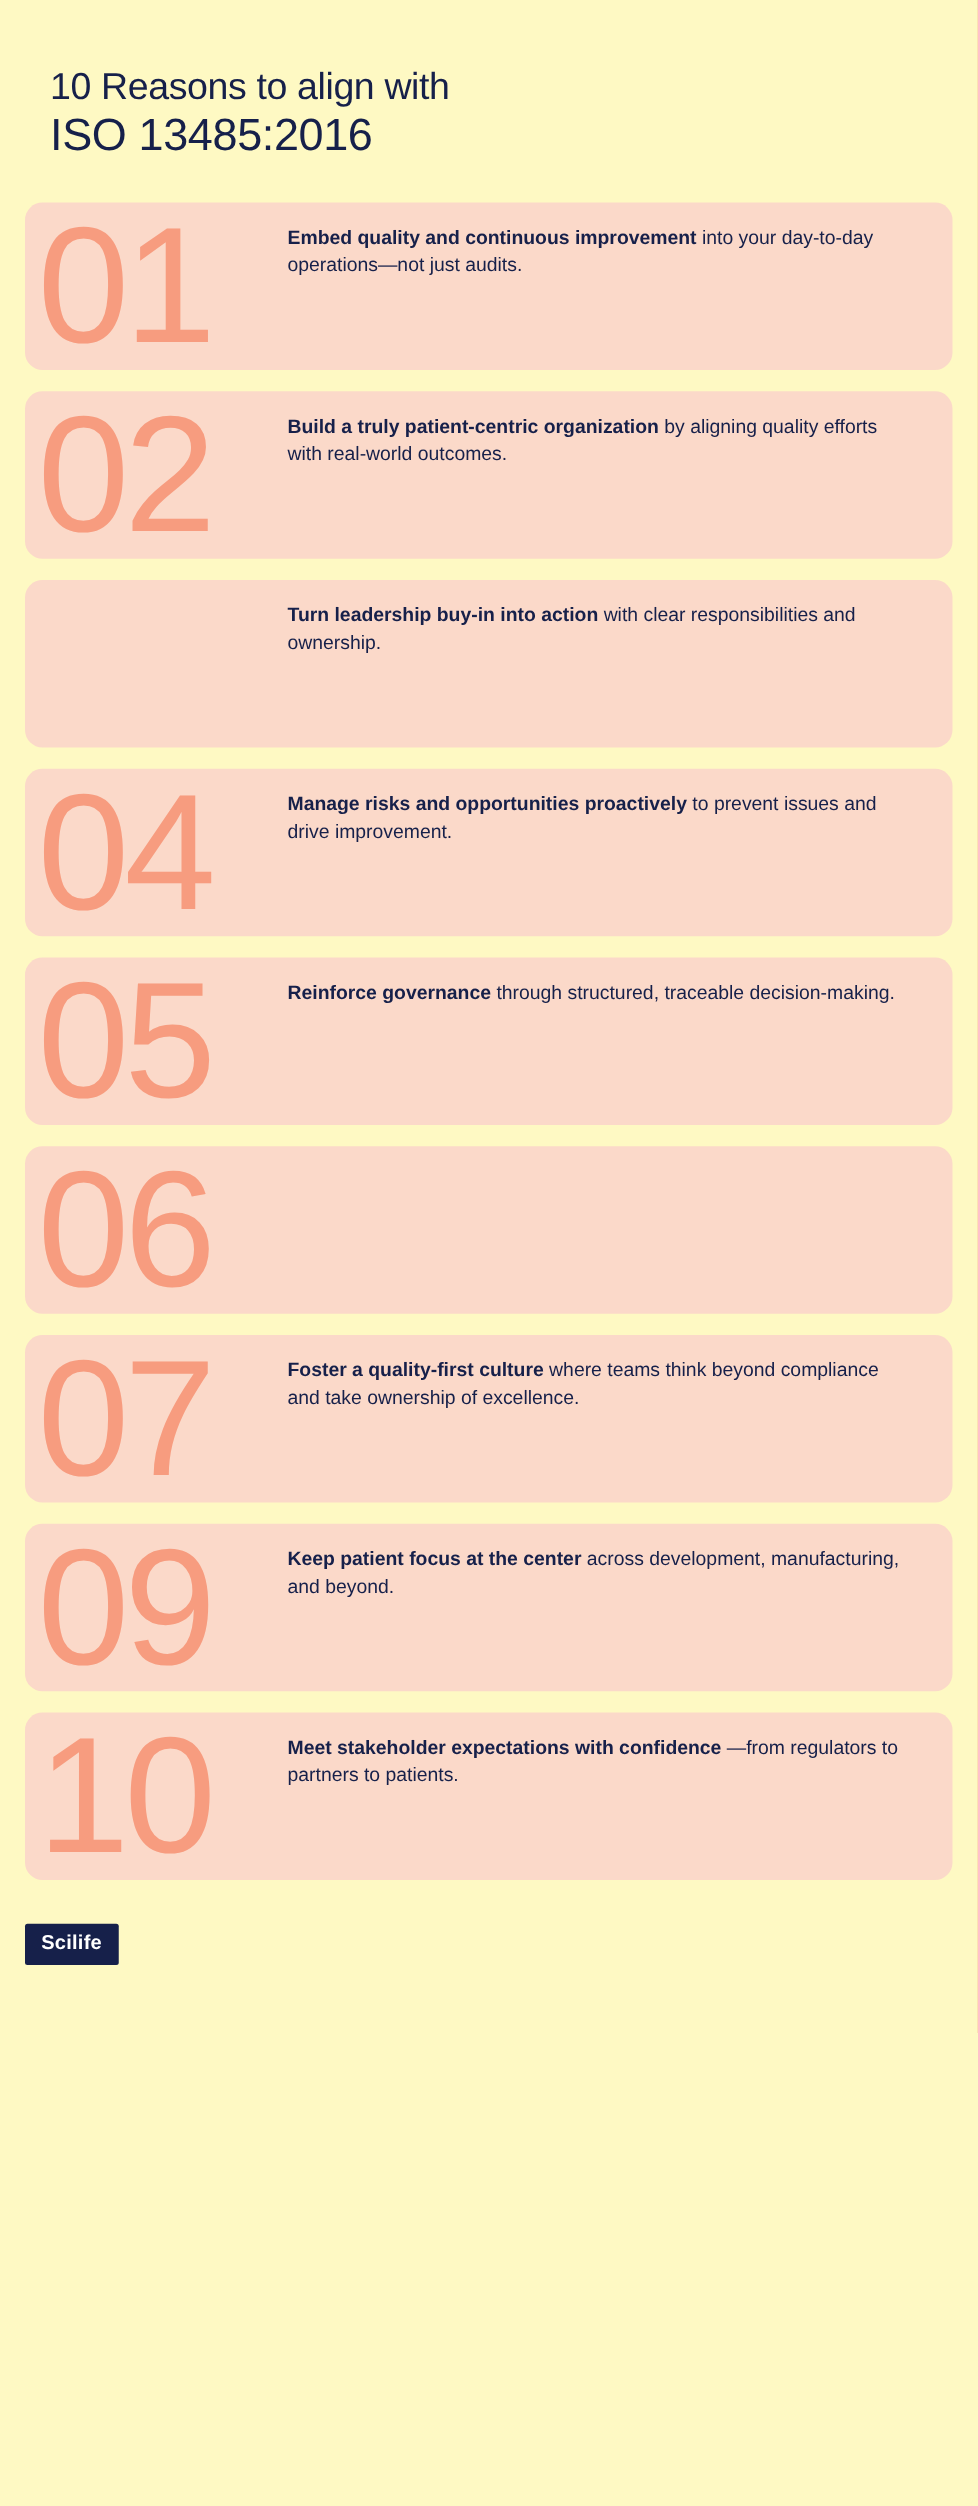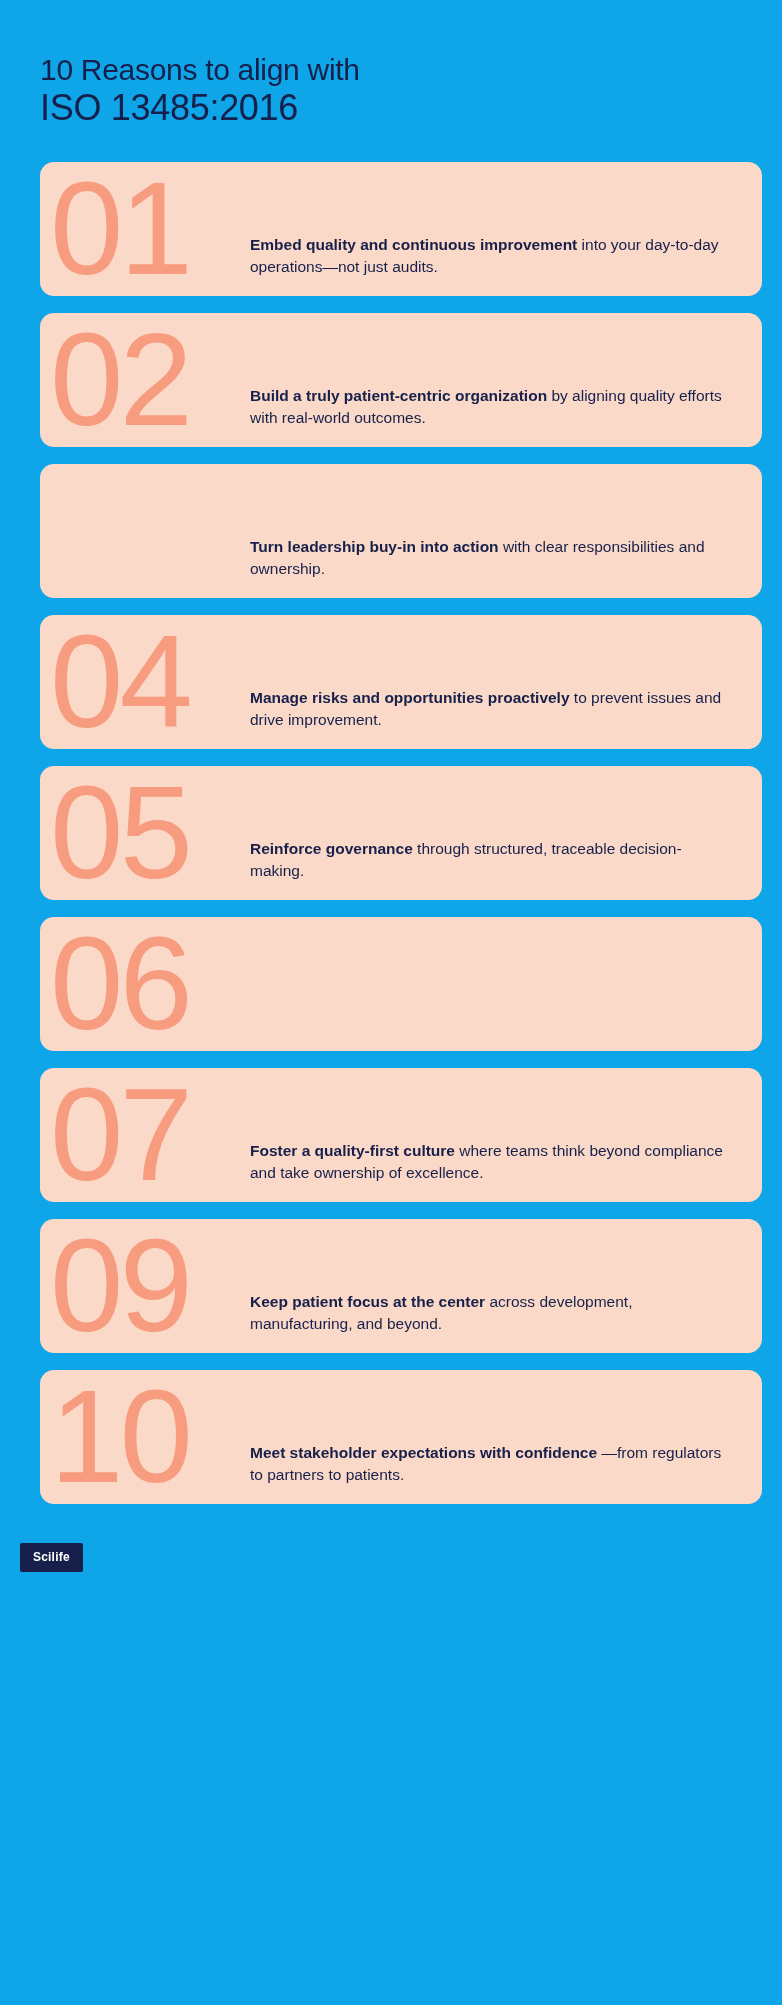--- a/index.html
+++ b/index.html
@@ -9,21 +9,21 @@
   body {
     width: 782px;
     background: #F79C7F;
     font-family: "Liberation Sans", sans-serif;
     -webkit-font-smoothing: antialiased;
   }
   .page {
     position: relative;
     width: 782px;
     min-height: 2005px;
-    background: #0ea5e9;
+    background: #fef9c3;
     box-sizing: border-box;
     padding: 0;
     overflow: hidden;
   }
 
   
   .header {
     padding: 52px 40px 0 40px;
   }
   .title-line1 {
@@ -50,23 +50,22 @@
     display: flex;
     flex-direction: column;
     gap: 17px;
   }
   .reason {
     position: relative;
     background: #FBD9C9;
     border-radius: 14px;
     min-height: 134px;
     display: flex;
-    align-items: flex-end;
+    align-items: flex-start;
     overflow: visible;
-    margin-left: 20px;
   }
   .reason-number {
     position: absolute;
     left: 10px;
     top: 50%;
     transform: translateY(-50%);
     font-size: 132px;
     line-height: 0.82;
     font-weight: 400;
     color: #F79C7F;
@@ -93,21 +92,21 @@
   .footer {
     margin-top: 26px;
     padding: 0 0 0 20px;
     height: 42px;
     display: flex;
     align-items: flex-end;
   }
   .logo {
     background: #16204A;
     color: #FFFFFF;
-    font-size: 12px;
+    font-size: 16px;
     font-weight: 700;
     letter-spacing: 0.2px;
     padding: 7px 13px 8px 13px;
     border-radius: 2px;
     display: inline-block;
   }
 </style>
 </head>
 <body>
 

